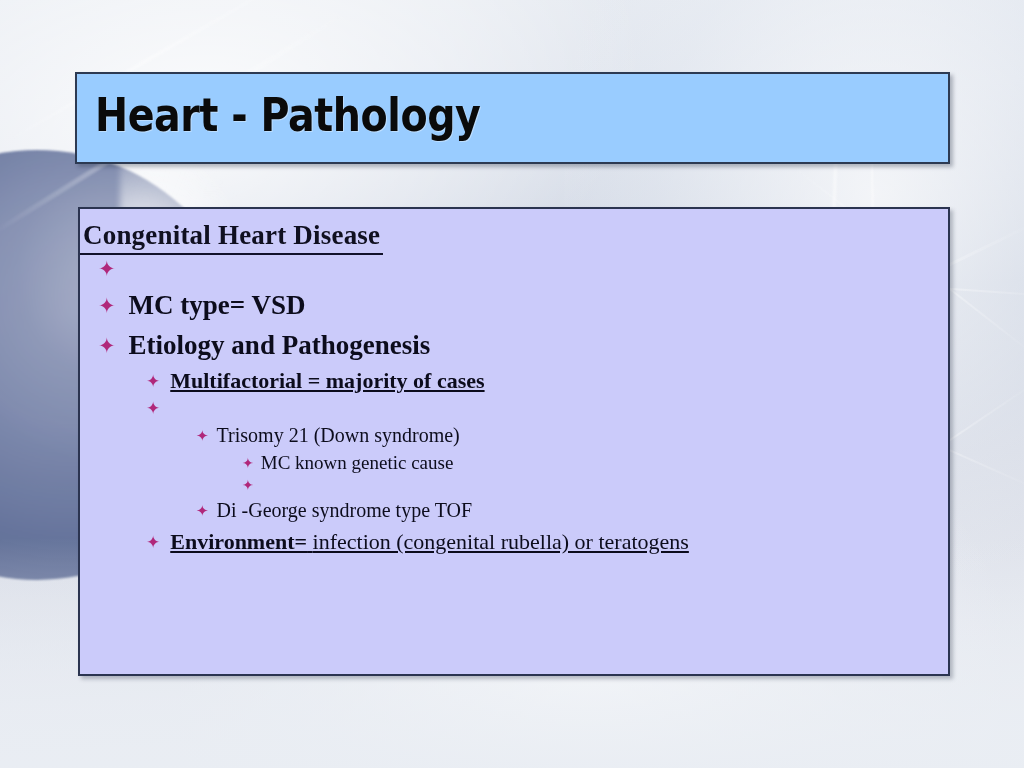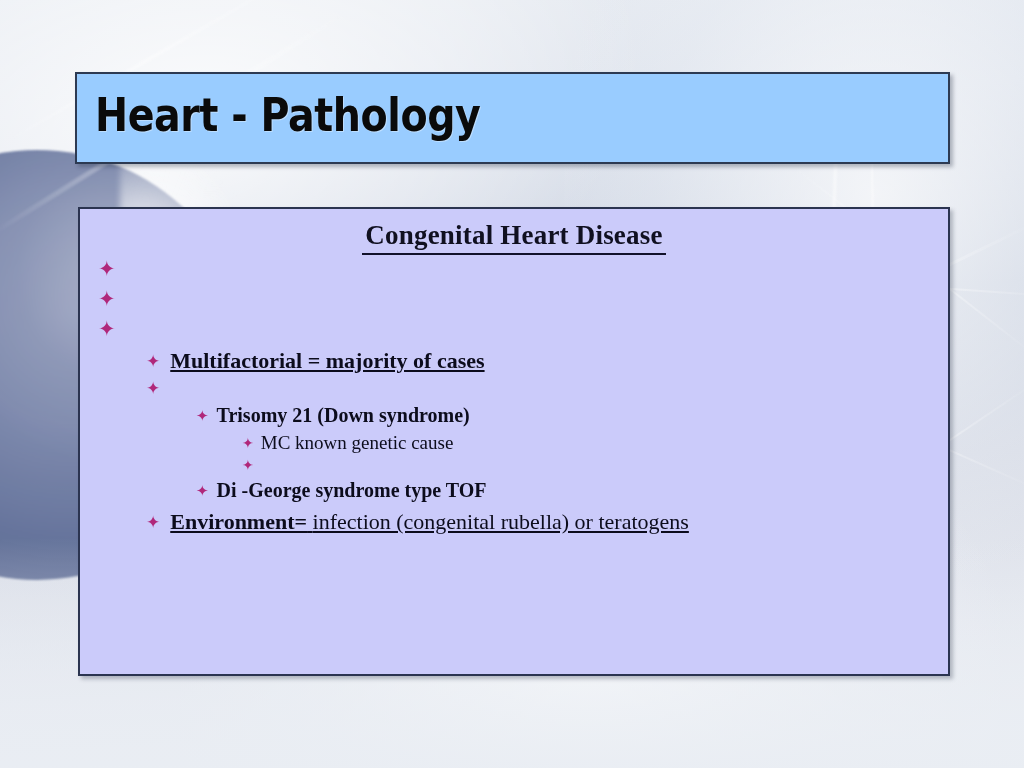--- a/index.html
+++ b/index.html
@@ -158,21 +158,20 @@
     height: 469px;
     background: #cbcbfa;
     border: 2px solid #2b3450;
     box-sizing: border-box;
     box-shadow: 3px 3px 4px rgba(40,50,70,0.30);
     padding: 0;
     overflow: hidden;
   }
 
   .section-heading {
-    text-align: center;
     font-family: "Liberation Serif", serif;
     font-weight: bold;
     font-size: 27px;
     color: #101020;
     margin: 11px 0 0 0;
     letter-spacing: 0.2px;
   }
   .section-heading span {
     border-bottom: 2px solid #12122a;
     padding: 0 3px 3px 3px;
@@ -206,21 +205,21 @@
   .l1 .btxt { font-weight: bold; }
 
   
   .l2 { margin: 7px 0 0 66px; font-size: 22px; }
   .l2 .bullet { font-size: 17px; margin-right: 10px; }
   .l2 .btxt { font-weight: bold; text-decoration: underline; }
 
   
   .l3 { margin: 6px 0 0 116px; font-size: 20px; }
   .l3 .bullet { font-size: 15px; margin-right: 8px; }
-  .l3 .btxt { font-weight: bold; }
+  .l3 .btxt { font-weight: normal; }
 
   
   .l4 { margin: 5px 0 0 162px; font-size: 19px; }
   .l4 .bullet { font-size: 14px; margin-right: 7px; }
   .l4 .btxt { font-weight: normal; }
 
   .reg { font-weight: normal; }
   .nowrap { white-space: nowrap; }
 </style>
 </head>
@@ -260,24 +259,26 @@
     </div>
 
     <ul class="lvl">
 
       <li class="item l1">
         <span class="bullet">✦</span>
       </li>
 
       <li class="item l1">
         <span class="bullet">✦</span>
+        <span class="btxt">MC type= VSD</span>
       </li>
 
       <li class="item l1">
         <span class="bullet">✦</span>
+        <span class="btxt">Etiology and Pathogenesis</span>
       </li>
 
       <li class="item l2">
         <span class="bullet">✦</span>
         <span class="btxt">Multifactorial = majority of cases</span>
       </li>
 
       <li class="item l2">
         <span class="bullet">✦</span>
       </li>

